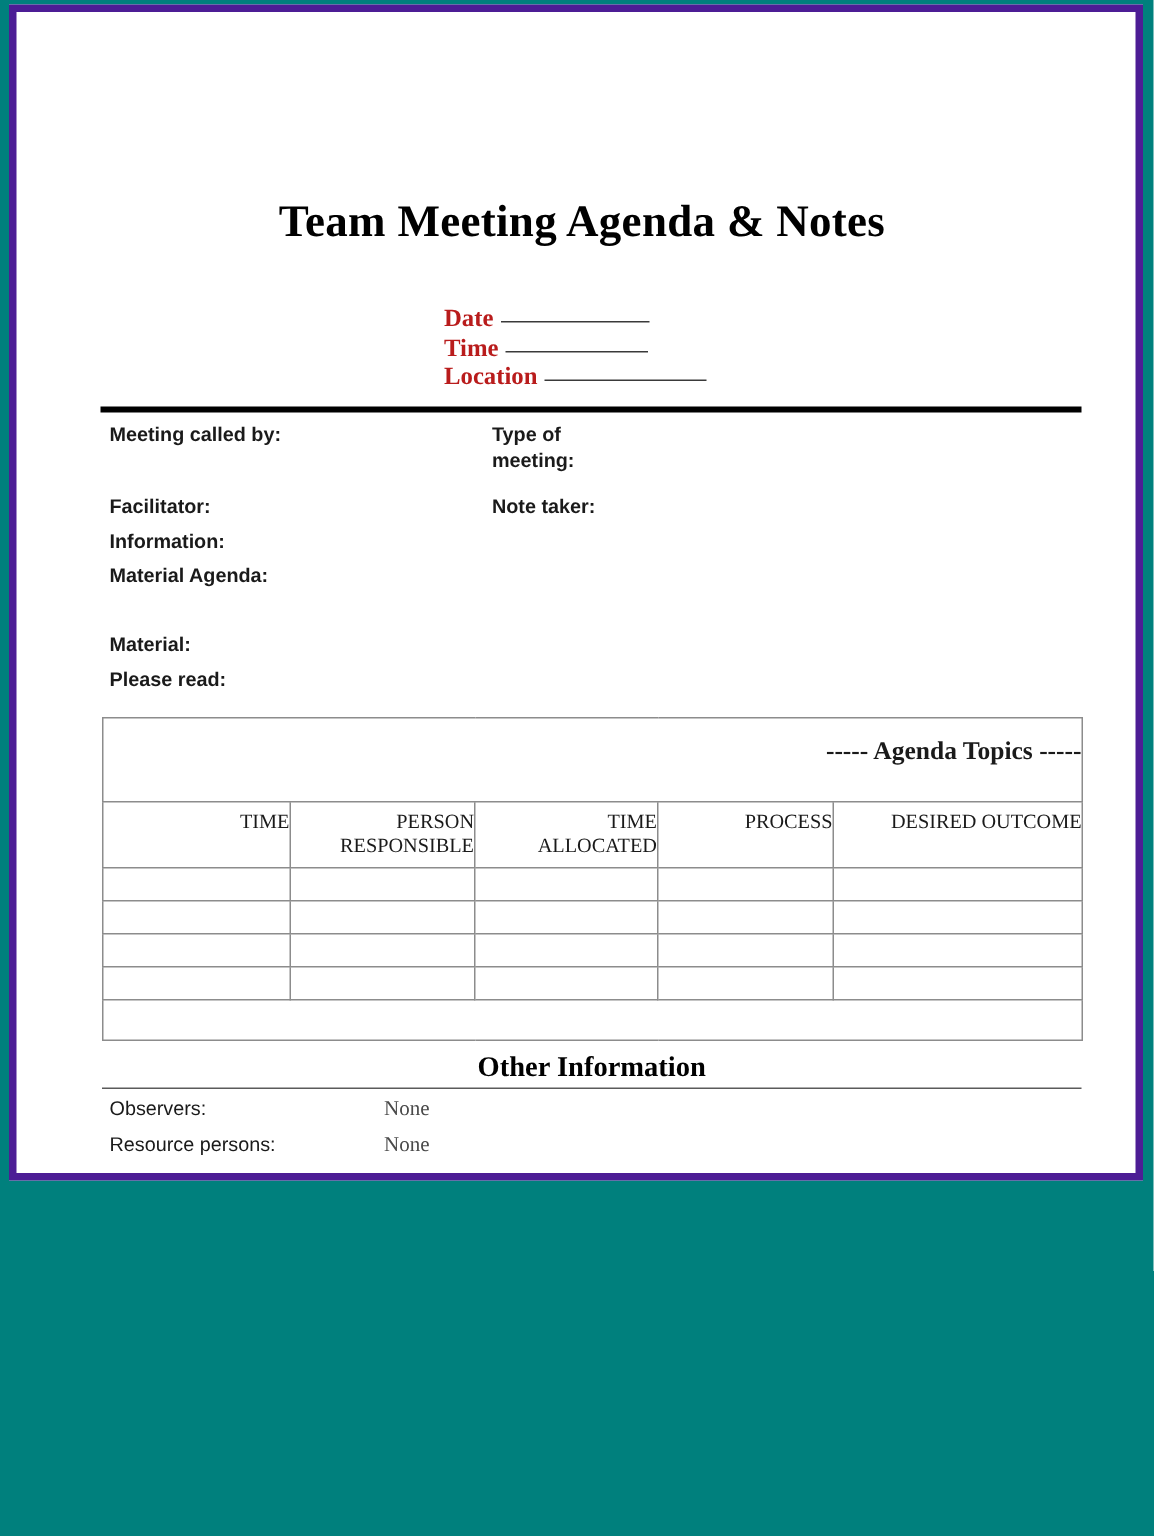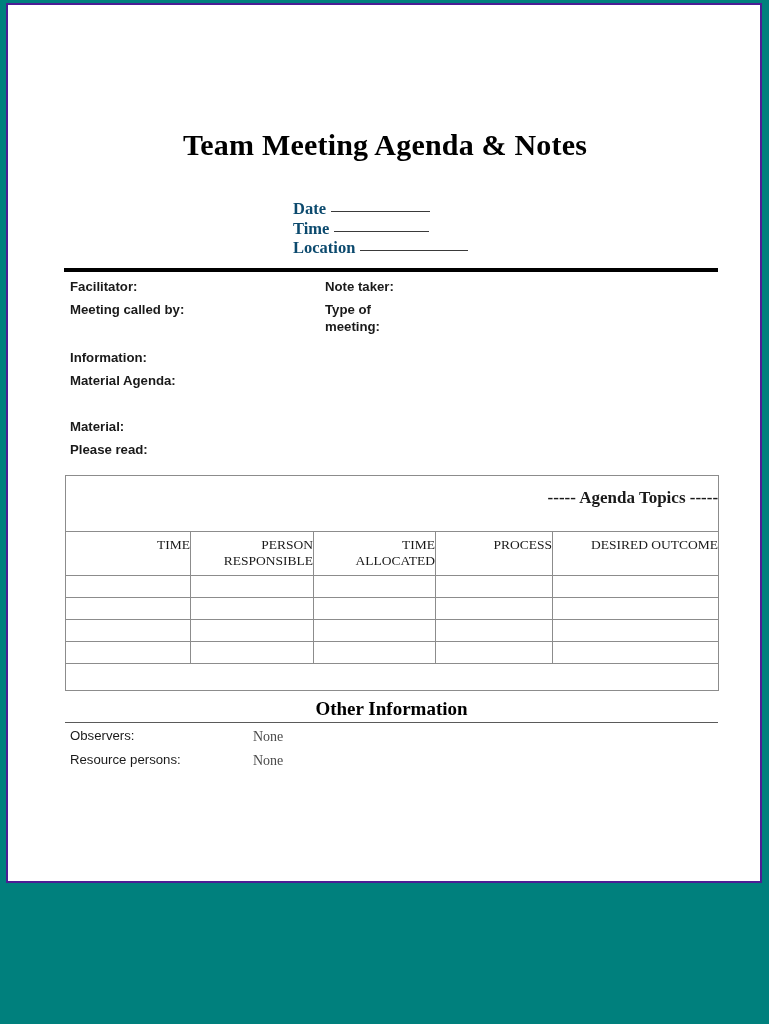--- a/index.html
+++ b/index.html
@@ -23,23 +23,23 @@
     width: 769px;
     height: 1024px;
     background: #00807d;
     box-sizing: border-box;
   }
   #page-sheet {
     position: absolute;
     left: 6px;
     top: 3px;
     width: 756px;
-    height: 880px;
+    height: 784px;
     background: #ffffff;
-    border: 2px solid #4c1d95;
+    border: 5px solid #4c1d95;
     box-sizing: border-box;
     overflow: hidden;
   }
 
   
   #doc {
     position: absolute;
     left: 0; top: 0;
     width: 754px;
     height: 1006px;
@@ -60,21 +60,21 @@
 
   
   .dtl-block {
     position: absolute;
     left: 285px;
     top: 194px;
     width: 320px;
     font-family: "Liberation Serif", serif;
     font-weight: bold;
     font-size: 16.5px;
-    color: #0c4a6e;
+    color: #b91c1c;
     line-height: 19.6px;
   }
   .dtl-row { white-space: nowrap; }
   .dtl-rule {
     display: inline-block;
     border-bottom: 1.6px solid #3a3a3a;
     vertical-align: 2px;
     margin-left: 5px;
   }
   .rule-date { width: 99px; }
@@ -218,29 +218,29 @@
       <div class="dtl-block">
         <div class="dtl-row"><span>Date</span><span class="dtl-rule rule-date"></span></div>
         <div class="dtl-row"><span>Time</span><span class="dtl-rule rule-time"></span></div>
         <div class="dtl-row"><span>Location</span><span class="dtl-rule rule-loc"></span></div>
       </div>
 
       <div class="thick-rule"></div>
 
       <div class="info-block">
 
-        <div class="info-row" style="height:23px;">
-          <span class="info-left">Facilitator:</span>
-          <span class="info-right">Note taker:</span>
-        </div>
-
         <div class="info-row" style="height:48px;">
           <span class="info-left">Meeting called by:</span>
           <span class="info-right">Type of
 meeting:</span>
+        </div>
+
+        <div class="info-row" style="height:23px;">
+          <span class="info-left">Facilitator:</span>
+          <span class="info-right">Note taker:</span>
         </div>
 
         <div class="info-row" style="height:23px;">
           <span class="info-left">Information:</span>
         </div>
 
         <div class="info-row" style="height:23px;">
           <span class="info-left">Material Agenda:</span>
         </div>
 

